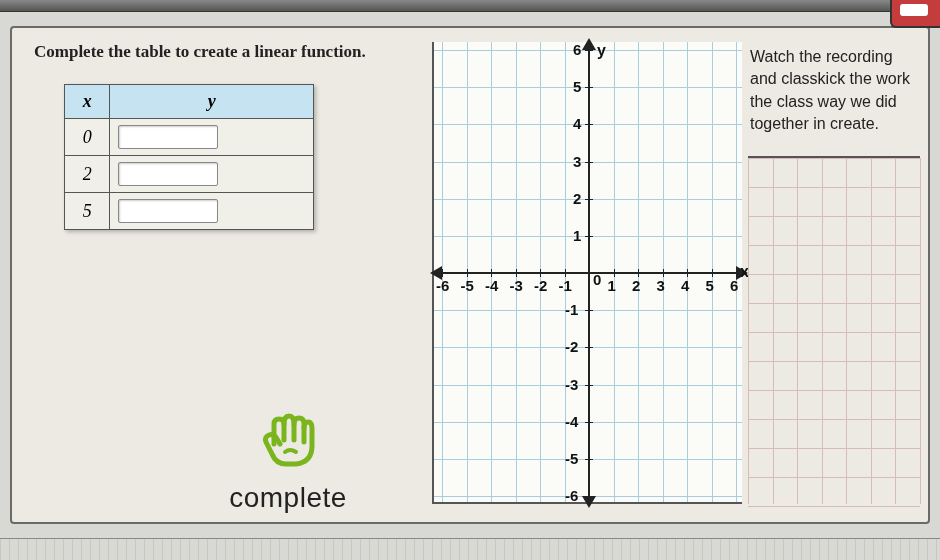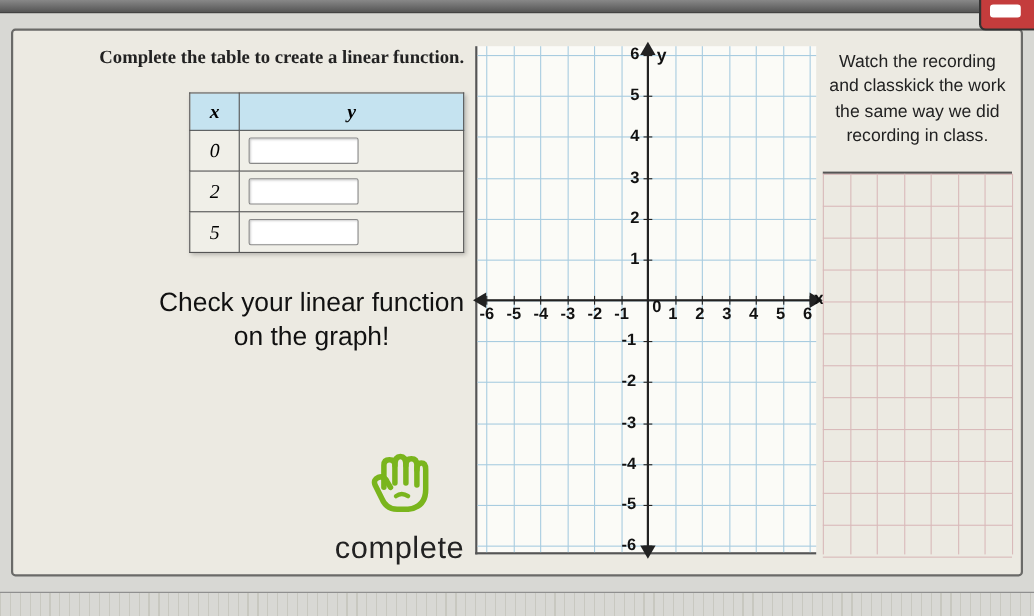--- a/index.html
+++ b/index.html
@@ -42,21 +42,20 @@
       border: 2px solid #6a6a68;
       border-radius: 4px;
       display: flex;
       padding: 14px 10px 8px 22px;
       gap: 10px;
     }
     .left-col {
       width: 400px;
       display: flex;
       flex-direction: column;
-      align-items: flex-end;
     }
     .instruction {
       font-weight: bold;
       font-size: 17px;
       color: #222;
       margin-bottom: 22px;
     }
     .data-table {
       border-collapse: collapse;
       margin-left: 30px;
@@ -160,21 +159,21 @@
       background: #222;
     }
     .tick-x { width: 1px; height: 8px; }
     .tick-y { height: 1px; width: 8px; }
     .hint-col {
       width: 168px;
       font-family: Arial, sans-serif;
       font-size: 16px;
       color: #222;
       line-height: 1.4;
-      text-align: center;
+      text-align: left;
       padding-top: 4px;
       position: relative;
     }
     .side-grid {
       position: absolute;
       left: -2px;
       top: 114px;
       width: 172px;
       height: 348px;
       border-top: 2px solid #555;
@@ -222,24 +221,20 @@
         </tr>
         <tr>
           <td>5</td>
           <td>
               <div class="cell-input"></div>
             </td>
         </tr>
       </tbody>
     </table>
 
-    <div class="check-text">
-      <span>Check your linear function</span><br>
-      <span>on the graph!</span>
-    </div>
 
     <div class="brand">
       <span class="hand-icon">
         <svg width="72" height="72" viewBox="0 0 72 72">
           <g fill="none" stroke="#7ab51d" stroke-width="5" stroke-linecap="round" stroke-linejoin="round">
             <path d="M22 40 L22 20 Q22 15 27 15 Q32 15 32 20 L32 36"></path>
             <path d="M32 20 Q32 12 37 12 Q42 12 42 20 L42 36"></path>
             <path d="M42 20 Q42 14 47 14 Q52 14 52 20 L52 38"></path>
             <path d="M52 24 Q52 18 56 18 Q60 18 60 24 L60 42 Q60 58 44 60 L34 60 Q24 60 20 50 L14 38 Q12 33 17 31 Q22 29 25 35 L28 40"></path>
             <path d="M33 48 Q38 44 44 48" stroke-width="4"></path>
@@ -335,22 +330,22 @@
         <div class="tick-label" style="top: 73.3333px; left: 139px;">4</div>
         <div class="tick tick-y" style="top: 45.1667px; left: 151px;"></div>
         <div class="tick-label" style="top: 36.1667px; left: 139px;">5</div>
         <div class="tick tick-y" style="top: 8px; left: 151px;"></div>
         <div class="tick-label" style="top: -1px; left: 139px;">6</div>
       </div>
 
     <div class="hint-col">
       <span>Watch the recording</span><br>
       <span>and classkick the work</span><br>
-      <span>the same way we did</span><br>
-      <span>recording in class.</span>
+      <span>the class way we did</span><br>
+      <span>together in create.</span>
       <div class="side-grid">
           <div class="grid-line grid-v" style="left: 0px; height: 100%; background: rgb(217, 186, 186);"></div>
           <div class="grid-line grid-v" style="left: 24.5714px; height: 100%; background: rgb(217, 186, 186);"></div>
           <div class="grid-line grid-v" style="left: 49.1429px; height: 100%; background: rgb(217, 186, 186);"></div>
           <div class="grid-line grid-v" style="left: 73.7143px; height: 100%; background: rgb(217, 186, 186);"></div>
           <div class="grid-line grid-v" style="left: 98.2857px; height: 100%; background: rgb(217, 186, 186);"></div>
           <div class="grid-line grid-v" style="left: 122.857px; height: 100%; background: rgb(217, 186, 186);"></div>
           <div class="grid-line grid-v" style="left: 147.429px; height: 100%; background: rgb(217, 186, 186);"></div>
           <div class="grid-line grid-v" style="left: 172px; height: 100%; background: rgb(217, 186, 186);"></div>
           <div class="grid-line grid-h" style="top: 0px; width: 100%; background: rgb(217, 186, 186);"></div>

